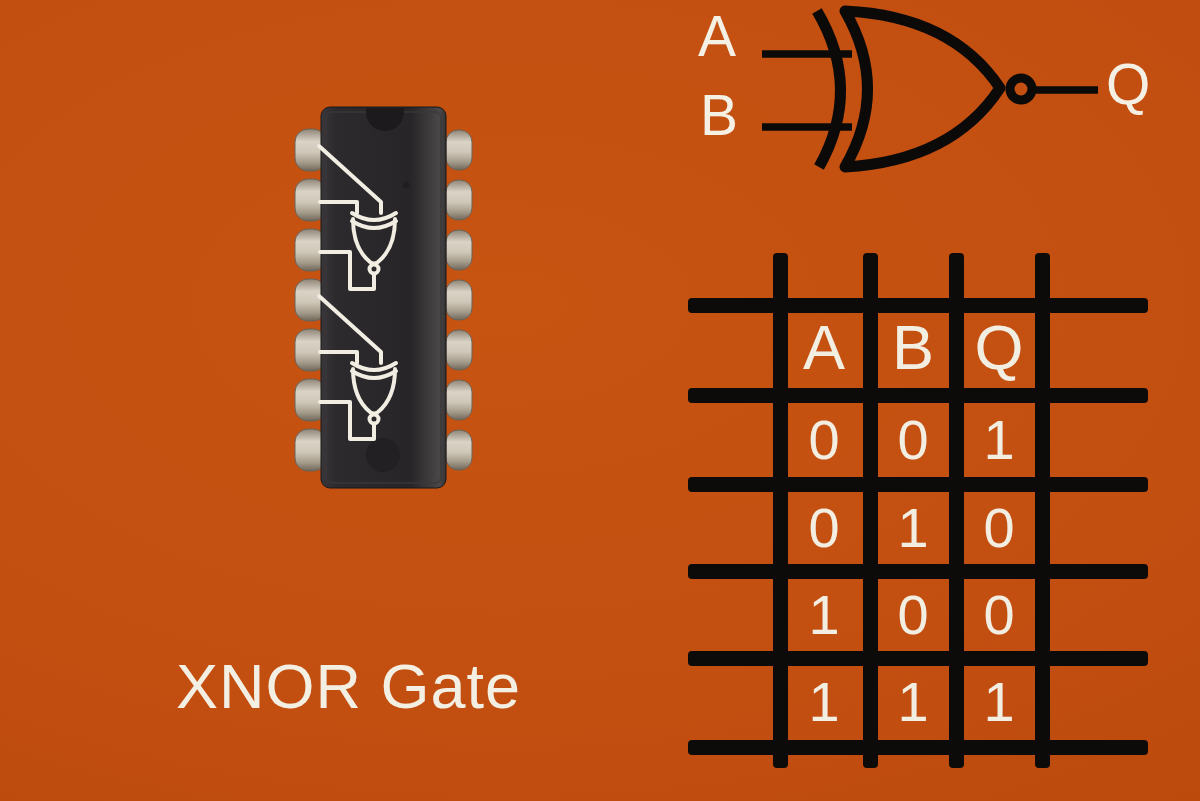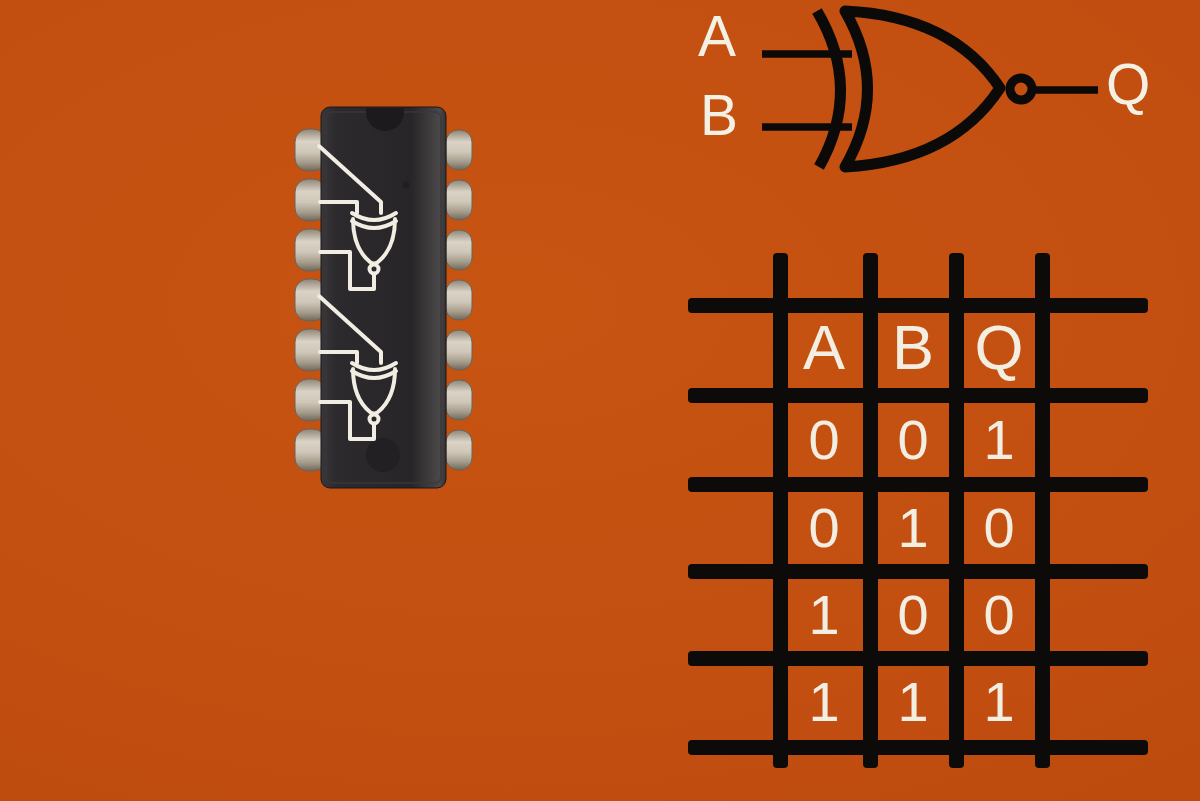--- a/index.html
+++ b/index.html
@@ -143,14 +143,15 @@
 
     <div class="tt-cell c0 r3">1</div>
     <div class="tt-cell c1 r3">0</div>
     <div class="tt-cell c2 r3">0</div>
 
     <div class="tt-cell c0 r4">1</div>
     <div class="tt-cell c1 r4">1</div>
     <div class="tt-cell c2 r4">1</div>
   </div>
 
+  <div class="title">XNOR Gate</div>
 
 </div>
 
 </body></html>

